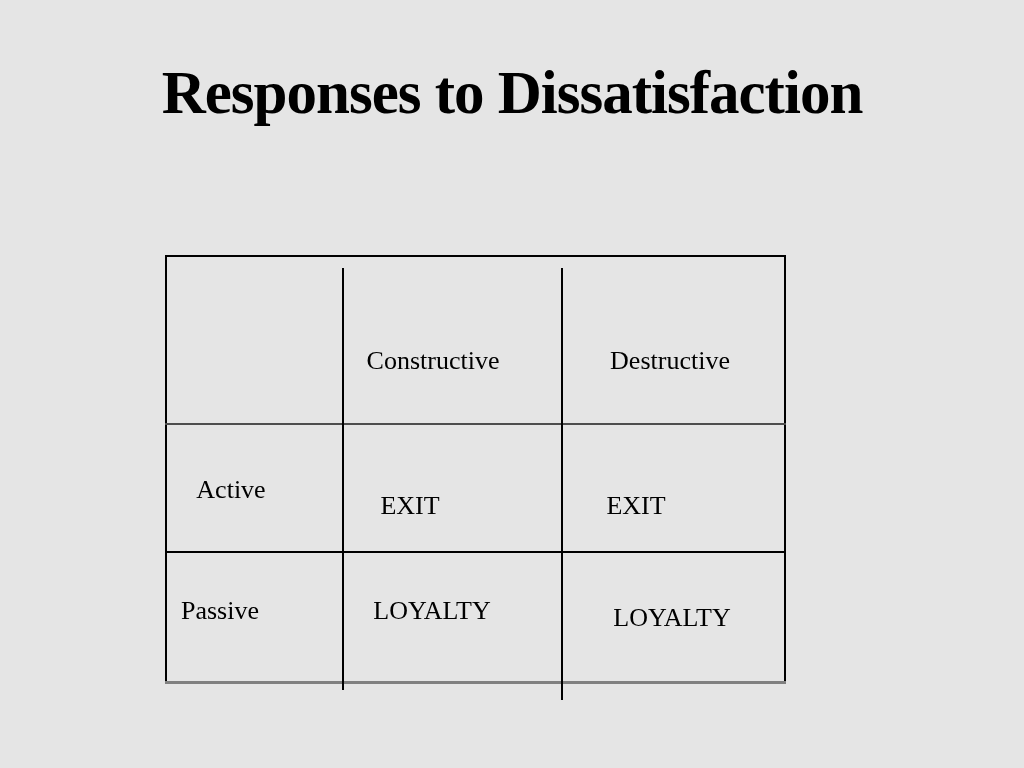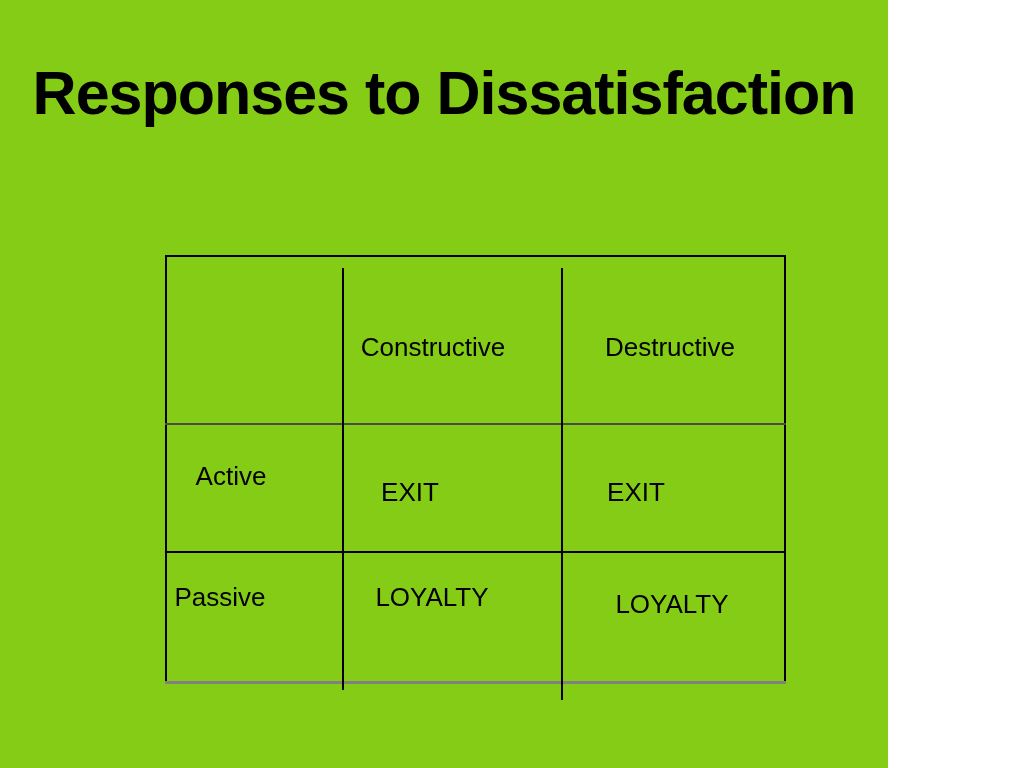--- a/index.html
+++ b/index.html
@@ -2,25 +2,25 @@
 <html><head>
 <meta charset="utf-8">
 <style>
   html, body {
     margin: 0;
     padding: 0;
     background: #ffffff;
   }
   .slide {
     position: relative;
-    width: 888px;
+    width: 1024px;
     height: 768px;
-    background: #84cc16;
+    background: #e5e5e5;
     overflow: hidden;
-    font-family: Liberation Sans, sans-serif;
+    font-family: Liberation Serif, serif;
     color: #000000;
   }
   .slide-title {
     position: absolute;
     top: 58px;
     left: 0;
     width: 100%;
     margin: 0;
     text-align: center;
     font-size: 61px;
@@ -33,20 +33,21 @@
     position: absolute;
     background: #000000;
   }
   .cell-label {
     position: absolute;
     transform: translate(-50%, -50%);
     font-size: 26px;
     line-height: 1.2;
     white-space: nowrap;
     color: #000000;
+    margin-top: 13px;
   }
   
   .line-outer-top    { left: 165px; top: 255px; width: 621px; height: 2px; }
   .line-outer-left   { left: 165px; top: 255px; width: 2px;  height: 428px; }
   .line-outer-right  { left: 784px; top: 255px; width: 2px;  height: 428px; }
   .line-outer-bottom { left: 165px; top: 681px; width: 621px; height: 3px; background: #808080; }
   
   .line-row-divider-1 { left: 165px; top: 423px; width: 621px; height: 2px; background: #4d4d4d; }
   .line-row-divider-2 { left: 165px; top: 551px; width: 621px; height: 2px; }
   

